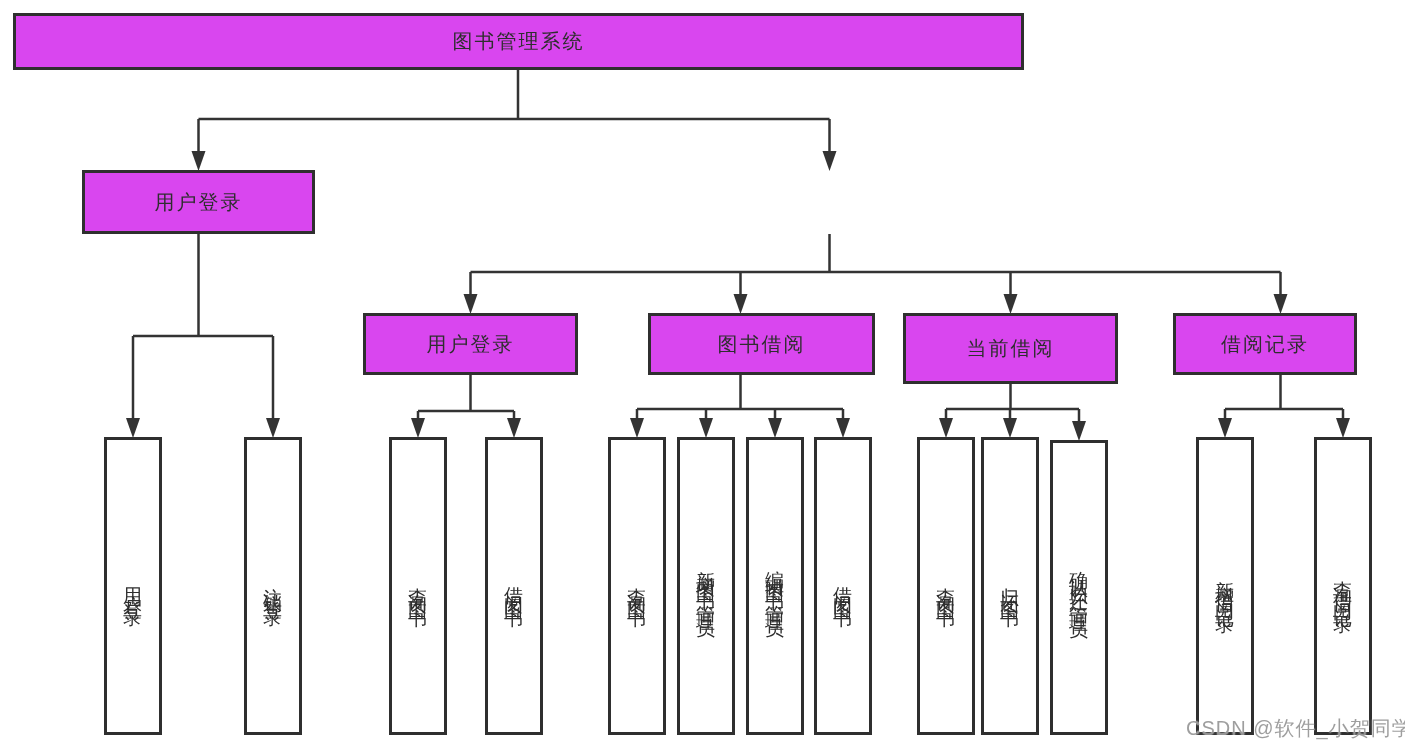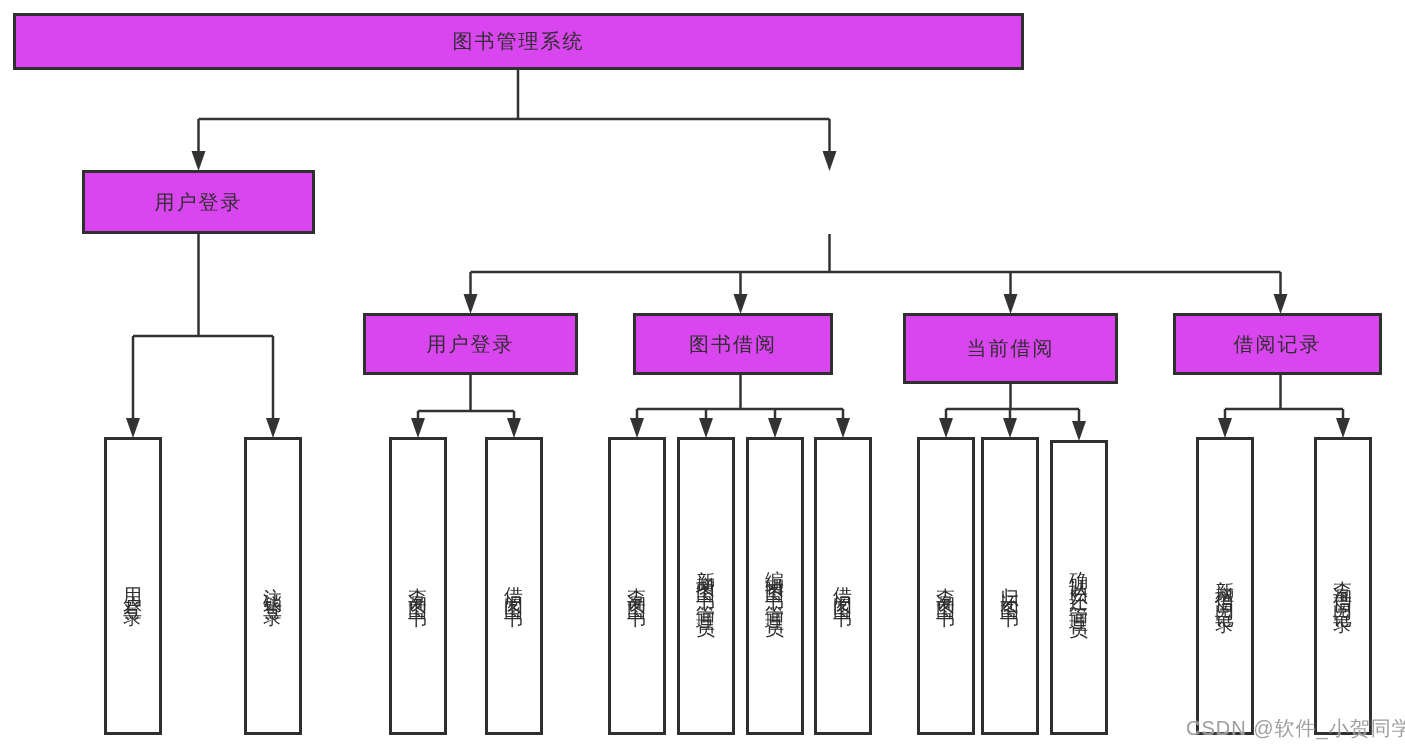--- a/index.html
+++ b/index.html
@@ -120,27 +120,27 @@
     <span>图书管理系统</span>
   </div>
 
   <div class="hbox" style="left:82px;top:170px;width:233px;height:64px;">
     <span>用户登录</span>
   </div>
 
   <div class="hbox" style="left:363px;top:313px;width:215px;height:62px;">
     <span>用户登录</span>
   </div>
-  <div class="hbox" style="left:633px;top:313px;width:200px;height:62px;text-align:center;">
+  <div class="hbox" style="left:648px;top:313px;width:227px;height:62px;text-align:center;">
     <span>图书借阅</span>
   </div>
   <div class="hbox" style="left:903px;top:313px;width:215px;height:71px;">
     <span>当前借阅</span>
   </div>
-  <div class="hbox" style="left:1173px;top:313px;width:209px;height:62px;">
+  <div class="hbox" style="left:1173px;top:313px;width:184px;height:62px;">
     <span>借阅记录</span>
   </div>
 
   <div class="vbox" style="left:104px;">
     <span class="vlabel">用户登录</span>
   </div>
   <div class="vbox" style="left:244px;">
     <span class="vlabel">注销登录</span>
   </div>
 

